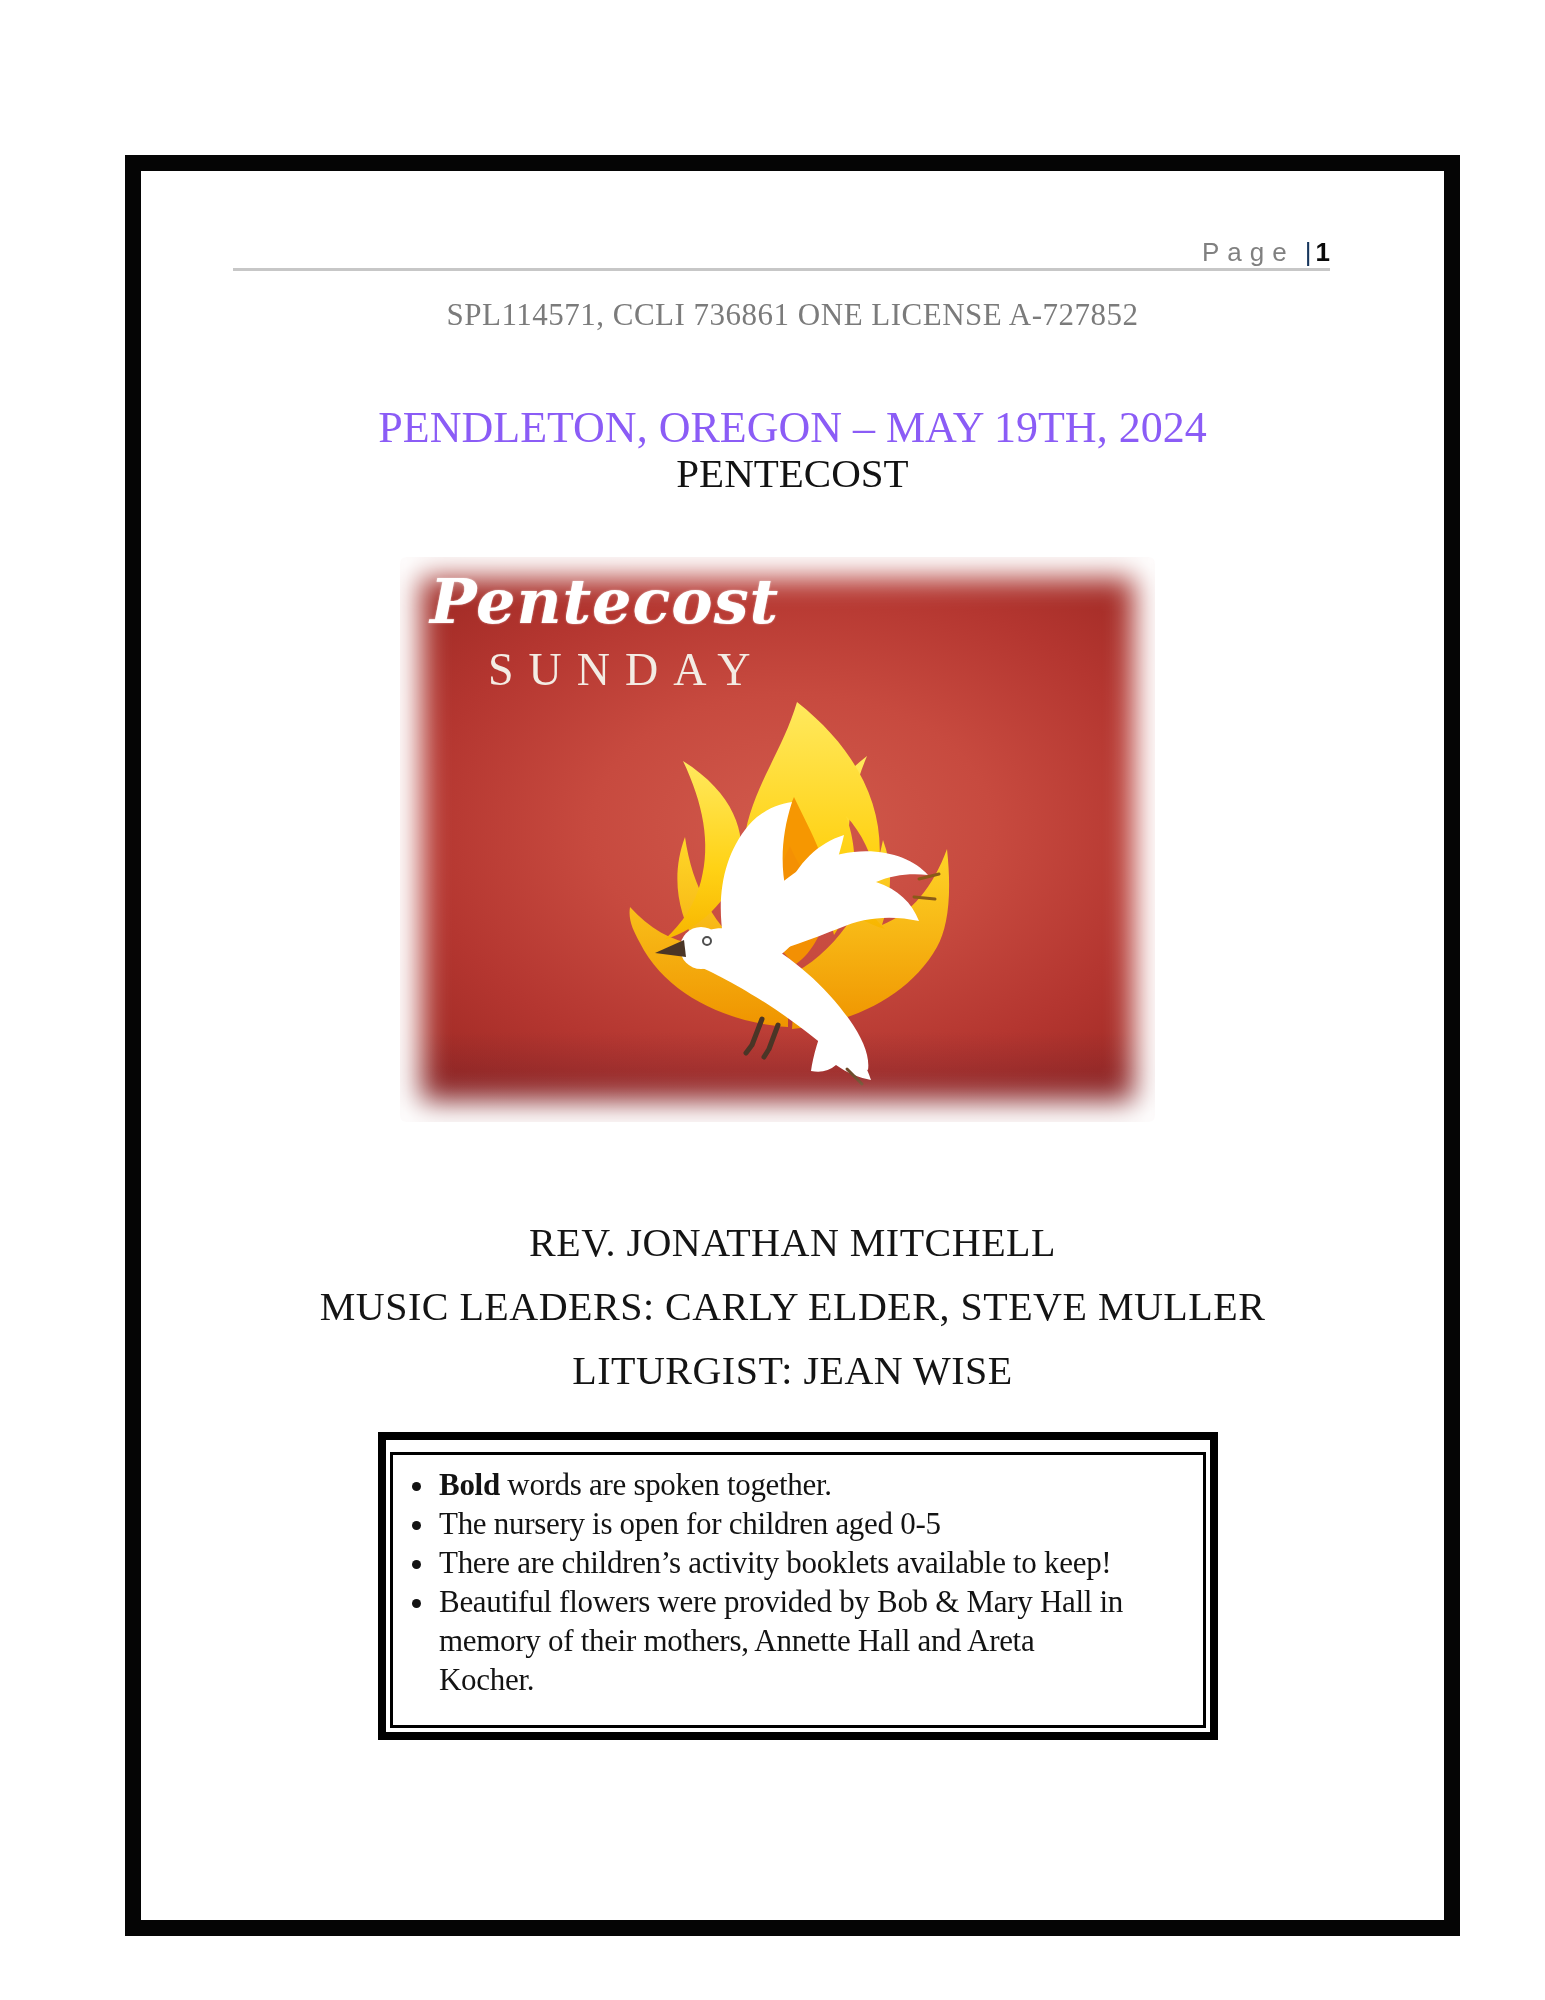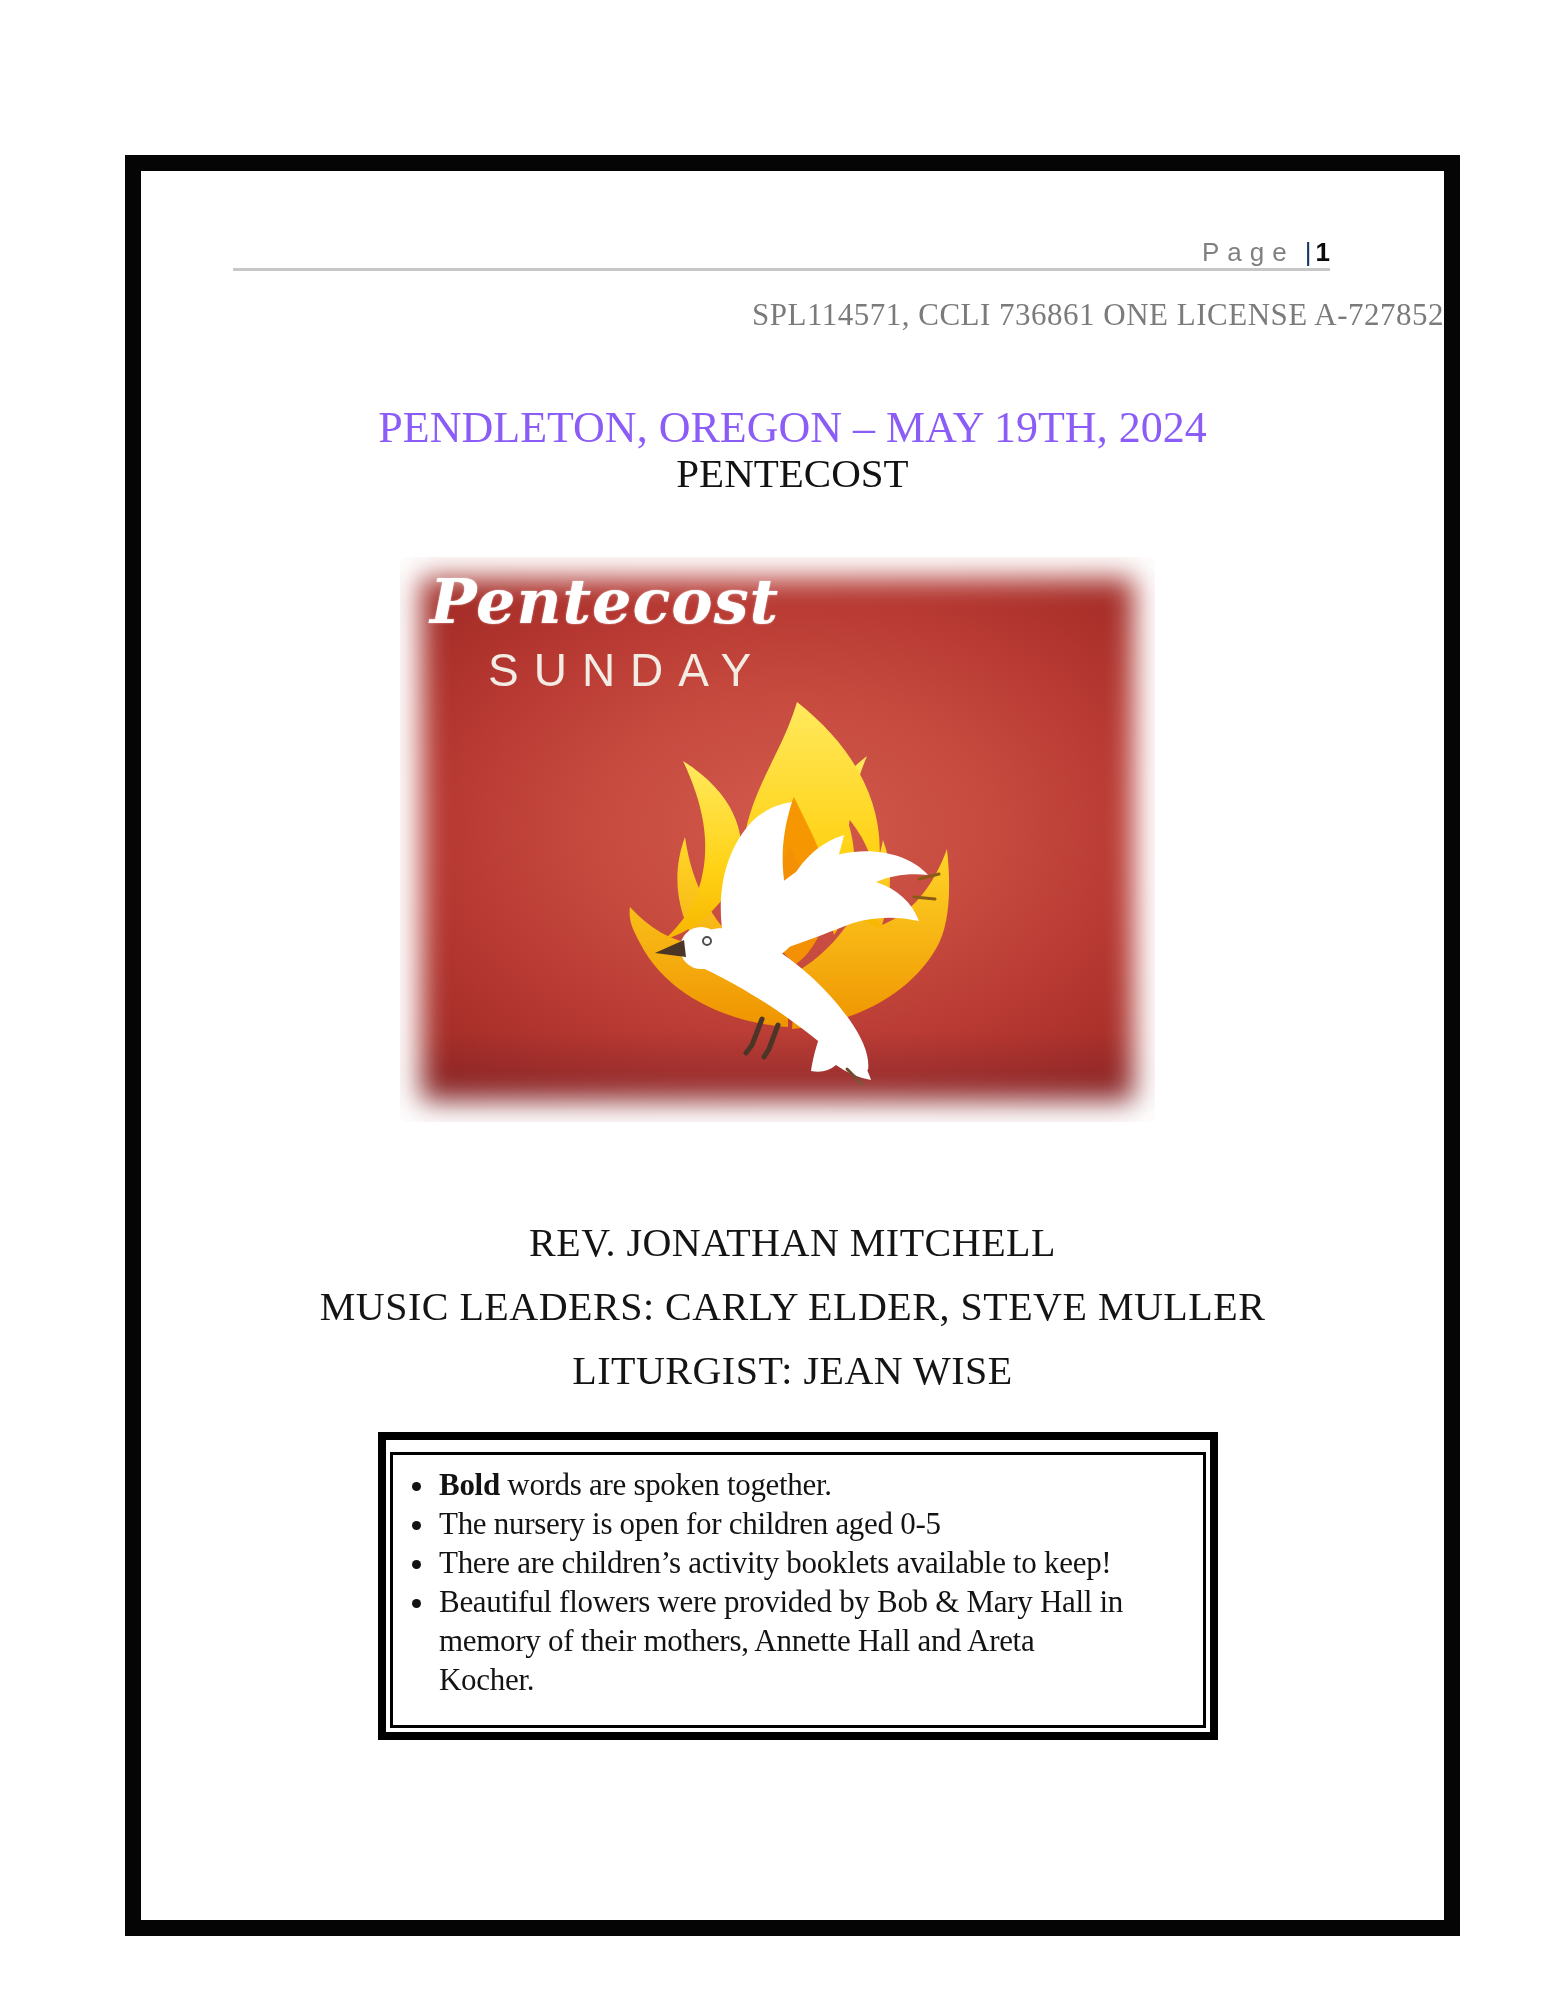--- a/index.html
+++ b/index.html
@@ -28,21 +28,21 @@
   .page-num .pword{letter-spacing:8px;margin-left:6px;}
   .page-num .pdiv{color:#17365d;margin:0 4px 0 10px;font-weight:400;}
   .page-num .pnum{color:#0a0a0a;font-weight:bold;letter-spacing:1px;}
   .header-rule{
     position:absolute;top:97px;left:92px;
     width:1097px;height:3px;background:#c7c7c7;
   }
   
   .license{
     position:absolute;top:126px;left:0;width:100%;
-    text-align:right;
+    text-align:center;
     font-size:31px;color:#7b7b7b;
     letter-spacing:0.5px;
   }
   .church-name{
     position:absolute;top:166px;left:0;width:100%;
     text-align:center;
     font-size:62px;font-weight:400;color:#121212;
     letter-spacing:0px;
   }
   .location-date{
@@ -72,21 +72,21 @@
   .hero-title{
     position:absolute;left:30px;top:8px;
     font-family:"DejaVu Serif", serif;
     font-style:italic;font-weight:bold;
     font-size:62px;color:#ffffff;
     letter-spacing:1px;
     text-shadow:0 0 2px rgba(255,255,255,0.6);
   }
   .hero-sub{
     position:absolute;left:88px;top:86px;
-    font-family:Liberation Sans, sans-serif;
+    font-family:Liberation Serif, serif;
     font-size:46px;color:#f3ece4;
     letter-spacing:15px;
   }
   .hero-art{position:absolute;inset:0;}
   .hero-edge{
     position:absolute;inset:-1px;
     box-shadow:inset 0 0 28px 22px #ffffff;
     pointer-events:none;
   }
   

